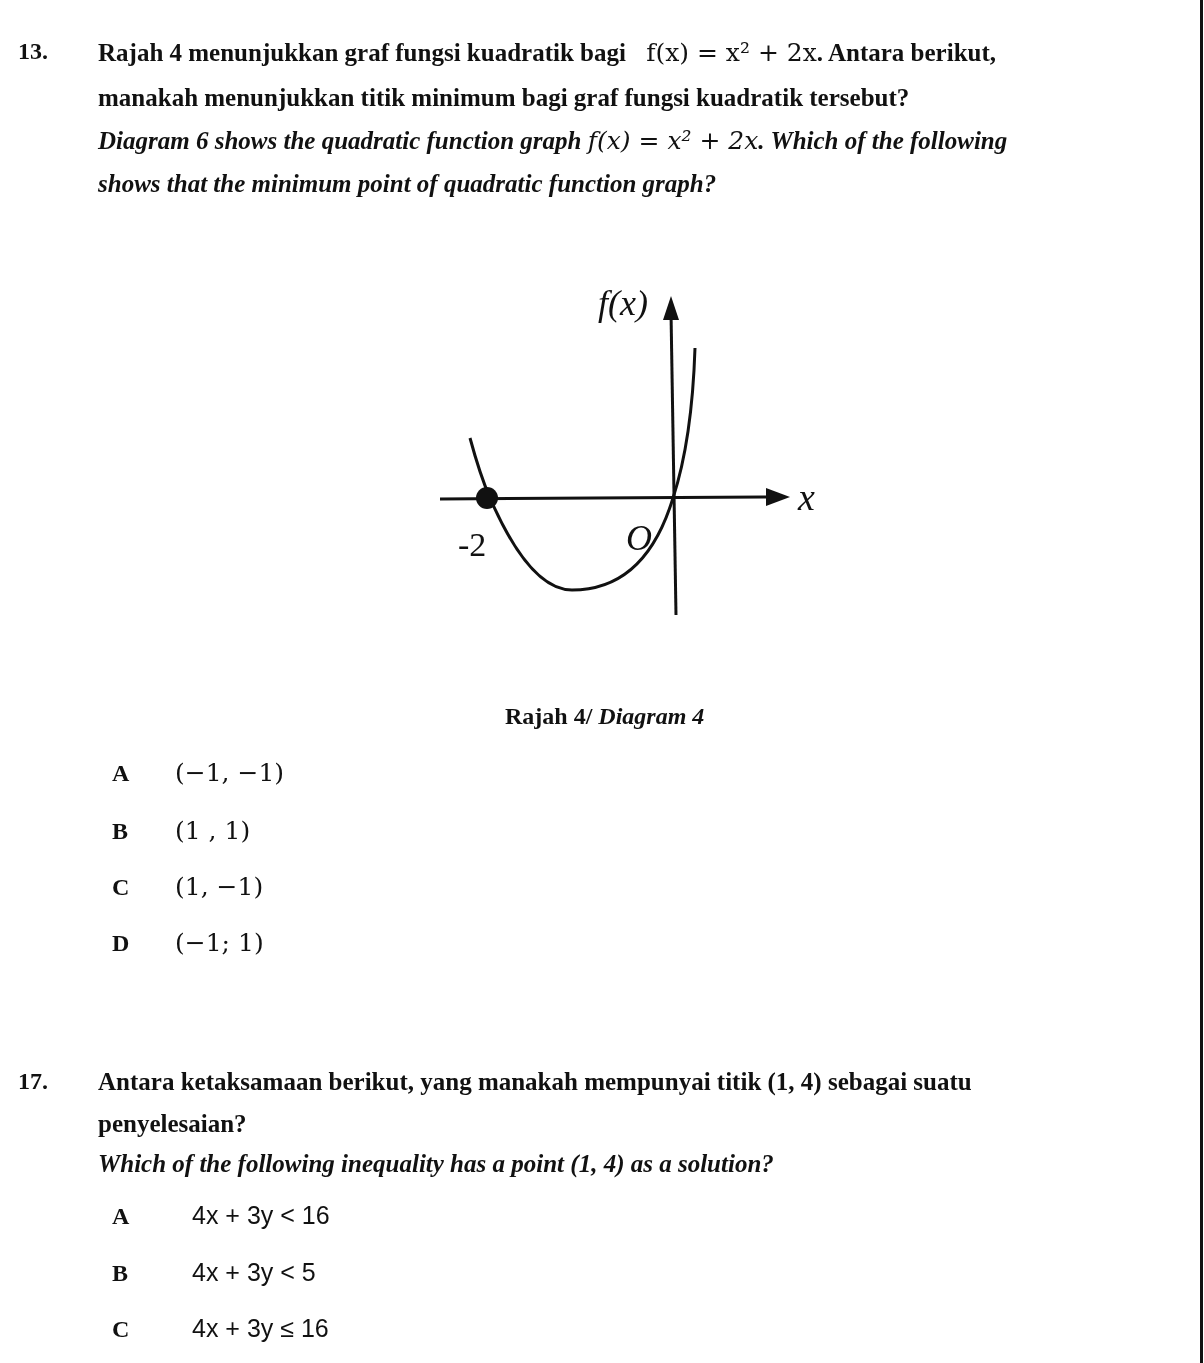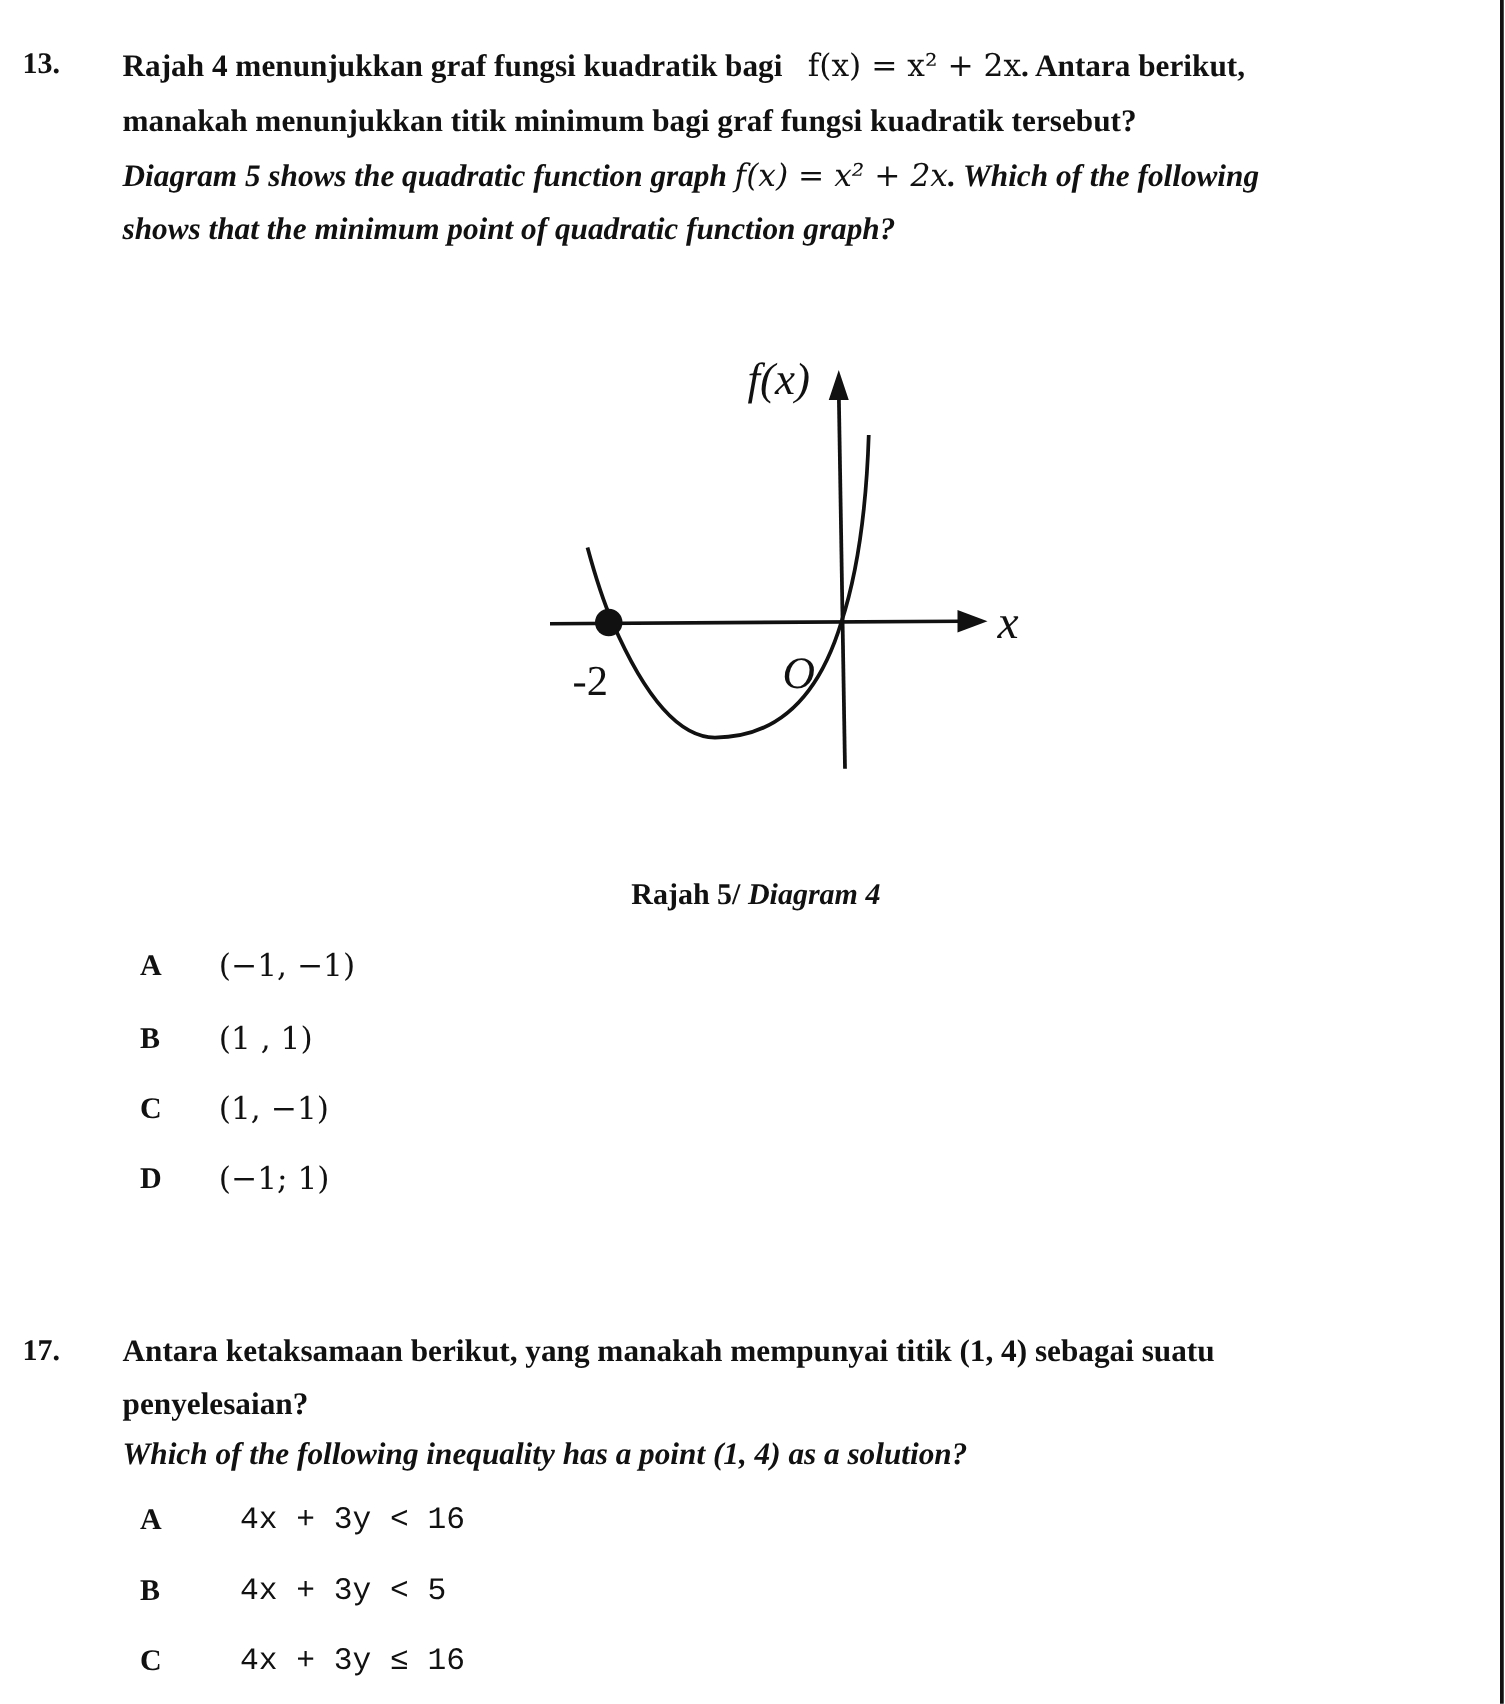--- a/index.html
+++ b/index.html
@@ -13,38 +13,38 @@
   .line { position: absolute; left: 98px; font-size: 25px; white-space: nowrap; }
   .bold { font-weight: bold; }
   .ital { font-style: italic; font-weight: bold; }
   .math { font-family: "DejaVu Serif", serif; font-weight: normal; }
 
   .caption { position: absolute; left: 505px; top: 703px; font-size: 24px; font-weight: bold; white-space: nowrap; }
   .caption i { font-style: italic; text-align: center; }
 
   .opt-letter { position: absolute; left: 112px; font-size: 24px; font-weight: bold; }
   .opt-val { position: absolute; left: 175px; font-size: 25px; font-family: "DejaVu Serif", serif; white-space: nowrap; }
-  .opt-val.eq { font-family: Liberation Mono, monospace; }
+  .opt-val.eq { font-family: Liberation Sans, sans-serif; }
 
   svg.graph { position: absolute; left: 420px; top: 260px; }
 </style>
 </head>
 <body>
 
 <div class="right-rule"></div>
 
 <div>
   <div class="qnum" style="top:38px">13.</div>
   <div class="line bold" style="top:38px">
     <span>Rajah 4 menunjukkan graf fungsi kuadratik bagi</span>
     <span class="math" style="margin-left:14px">f(x) = x² + 2x</span><span>. Antara berikut,</span>
   </div>
   <div class="line bold" style="top:84px">manakah menunjukkan titik minimum bagi graf fungsi kuadratik tersebut?</div>
   <div class="line ital" style="top:126px">
-    <span>Diagram 5 shows the quadratic function graph</span>
+    <span>Diagram 6 shows the quadratic function graph</span>
     <span class="math">f(x) = x² + 2x</span><span>. Which of the following</span>
   </div>
   <div class="line ital" style="top:170px">shows that the minimum point of quadratic function graph?</div>
 
   <svg class="graph" width="420" height="370" viewBox="0 0 420 370">
 
     <line x1="256" y1="355" x2="251" y2="52" stroke="#111" stroke-width="3"></line>
     <polygon points="251,36 243,60 259,60" fill="#111"></polygon>
 
     <line x1="20" y1="239" x2="350" y2="237" stroke="#111" stroke-width="3"></line>
@@ -54,21 +54,21 @@
 
     <circle cx="67" cy="238" r="11" fill="#111"></circle>
 
     <text x="178" y="55" font-family="Liberation Serif, serif" font-style="italic" font-size="36" fill="#111">f(x)</text>
     <text x="378" y="250" font-family="Liberation Serif, serif" font-style="italic" font-size="38" fill="#111">x</text>
     <text x="206" y="290" font-family="Liberation Serif, serif" font-style="italic" font-size="36" fill="#111">O</text>
     <text x="38" y="296" font-family="Liberation Serif, serif" font-size="34" fill="#111">-2</text>
   </svg>
 
   <div class="caption">
-    <span>Rajah 5/ </span><i>Diagram 4</i>
+    <span>Rajah 4/ </span><i>Diagram 4</i>
   </div>
 
   <div>
     <div>
       <div class="opt-letter" style="top:760px">A</div>
       <div class="opt-val" style="top:758px">(−1, −1)</div>
     </div>
     <div>
       <div class="opt-letter" style="top:818px">B</div>
       <div class="opt-val" style="top:816px">(1 , 1)</div>

